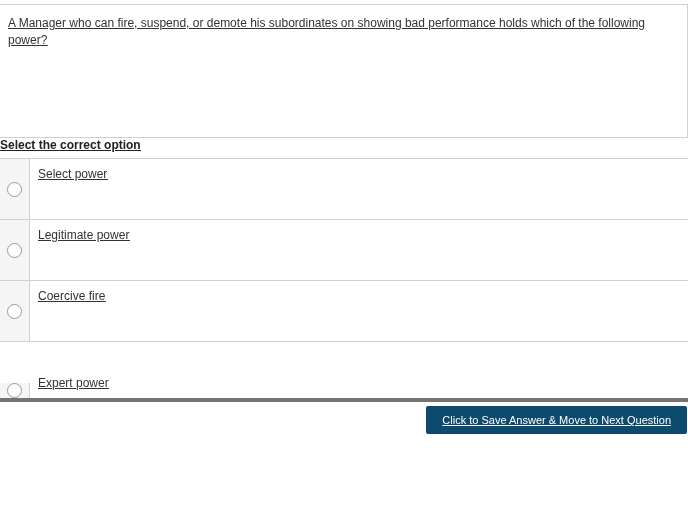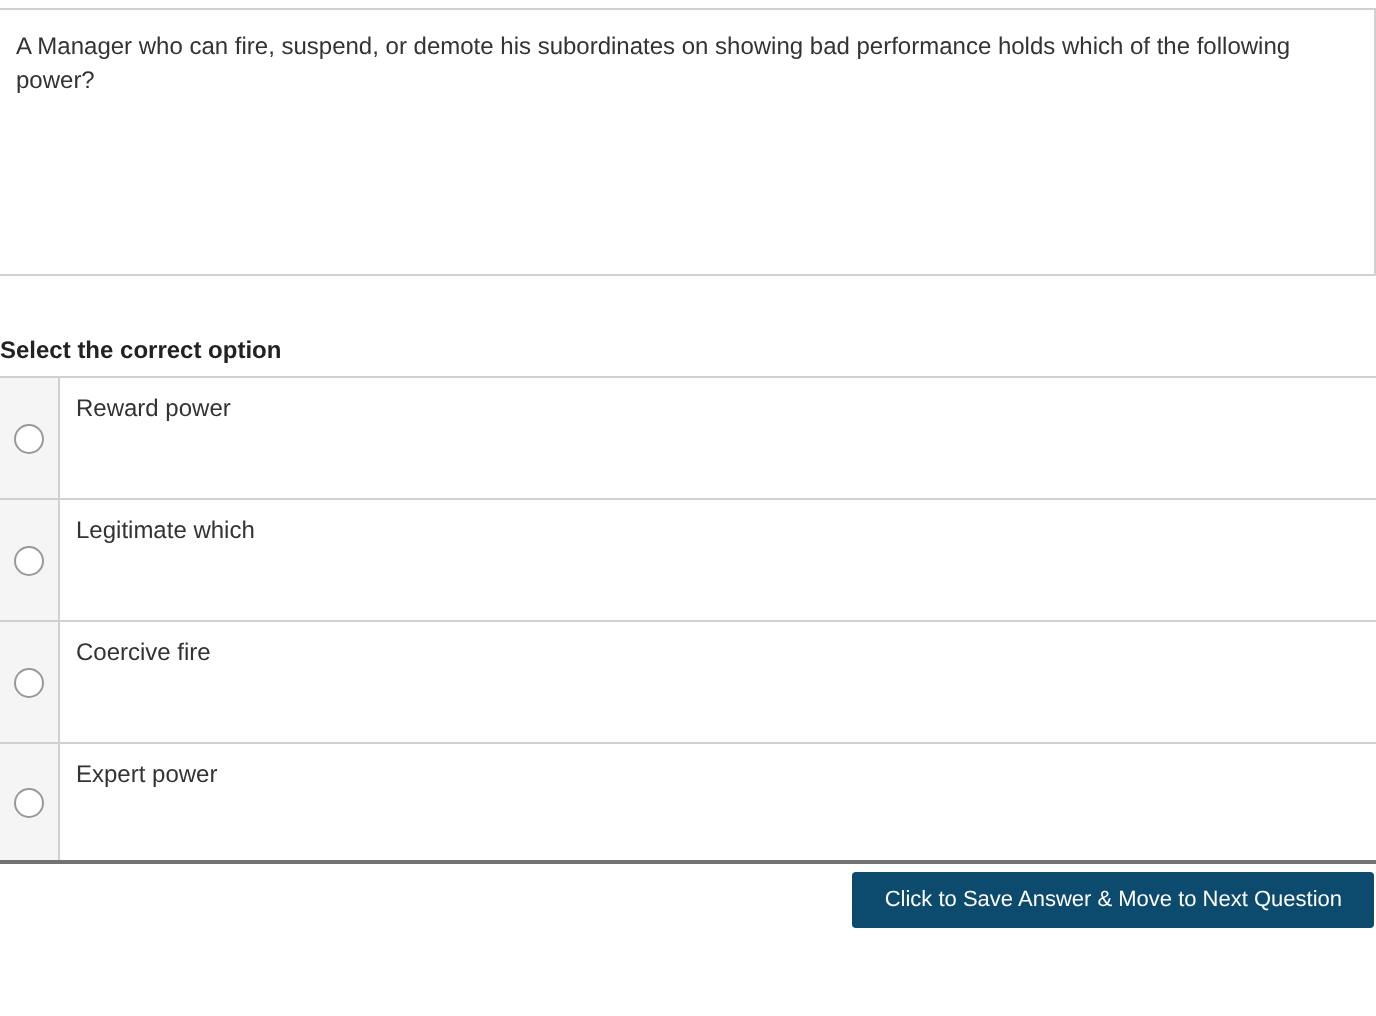--- a/index.html
+++ b/index.html
@@ -1,18 +1,19 @@
 <!DOCTYPE html>
 <html><head>
   <meta charset="utf-8">
   <style>
     * {
       margin: 0;
       padding: 0;
       box-sizing: border-box;
+      text-decoration: underline;
     }
     body {
       font-family: Arial, Helvetica, sans-serif;
       background: #ffffff;
       width: 688px;
       height: 508px;
       overflow: hidden;
       font-size: 12px;
       color: #333;
     }
@@ -26,35 +27,35 @@
     }
     .question-text {
       font-size: 12px;
       line-height: 1.4;
       color: #333;
     }
     .instruction {
       font-size: 12px;
       font-weight: 600;
       color: #222;
-      margin-top: 30px;
       margin-bottom: 6px;
       padding-left: 0;
     }
     .options-container {
       width: 100%;
     }
     .option-row {
       display: flex;
       border-top: 1px solid #d0d0d0;
       height: 61px;
       background: #fff;
     }
     .option-row:last-child {
-      border-bottom: 2px solid #737373;
+      border-bottom: 4px solid #737373;
+      align-items: flex-end;
     }
     .radio-cell {
       width: 30px;
       background: #f5f5f5;
       display: flex;
       align-items: center;
       justify-content: center;
       border-right: 1px solid #d0d0d0;
       flex-shrink: 0;
     }
@@ -96,28 +97,28 @@
 </div>
 
 <div class="instruction">Select the correct option</div>
 
 <div class="options-container">
 
   <div class="option-row">
     <div class="radio-cell">
       <div class="radio-circle"></div>
     </div>
-    <div class="label-cell">Reward power</div>
+    <div class="label-cell">Select power</div>
   </div>
 
   <div class="option-row">
     <div class="radio-cell">
       <div class="radio-circle"></div>
     </div>
-    <div class="label-cell">Legitimate which</div>
+    <div class="label-cell">Legitimate power</div>
   </div>
 
   <div class="option-row">
     <div class="radio-cell">
       <div class="radio-circle"></div>
     </div>
     <div class="label-cell">Coercive fire</div>
   </div>
 
   <div class="option-row">

